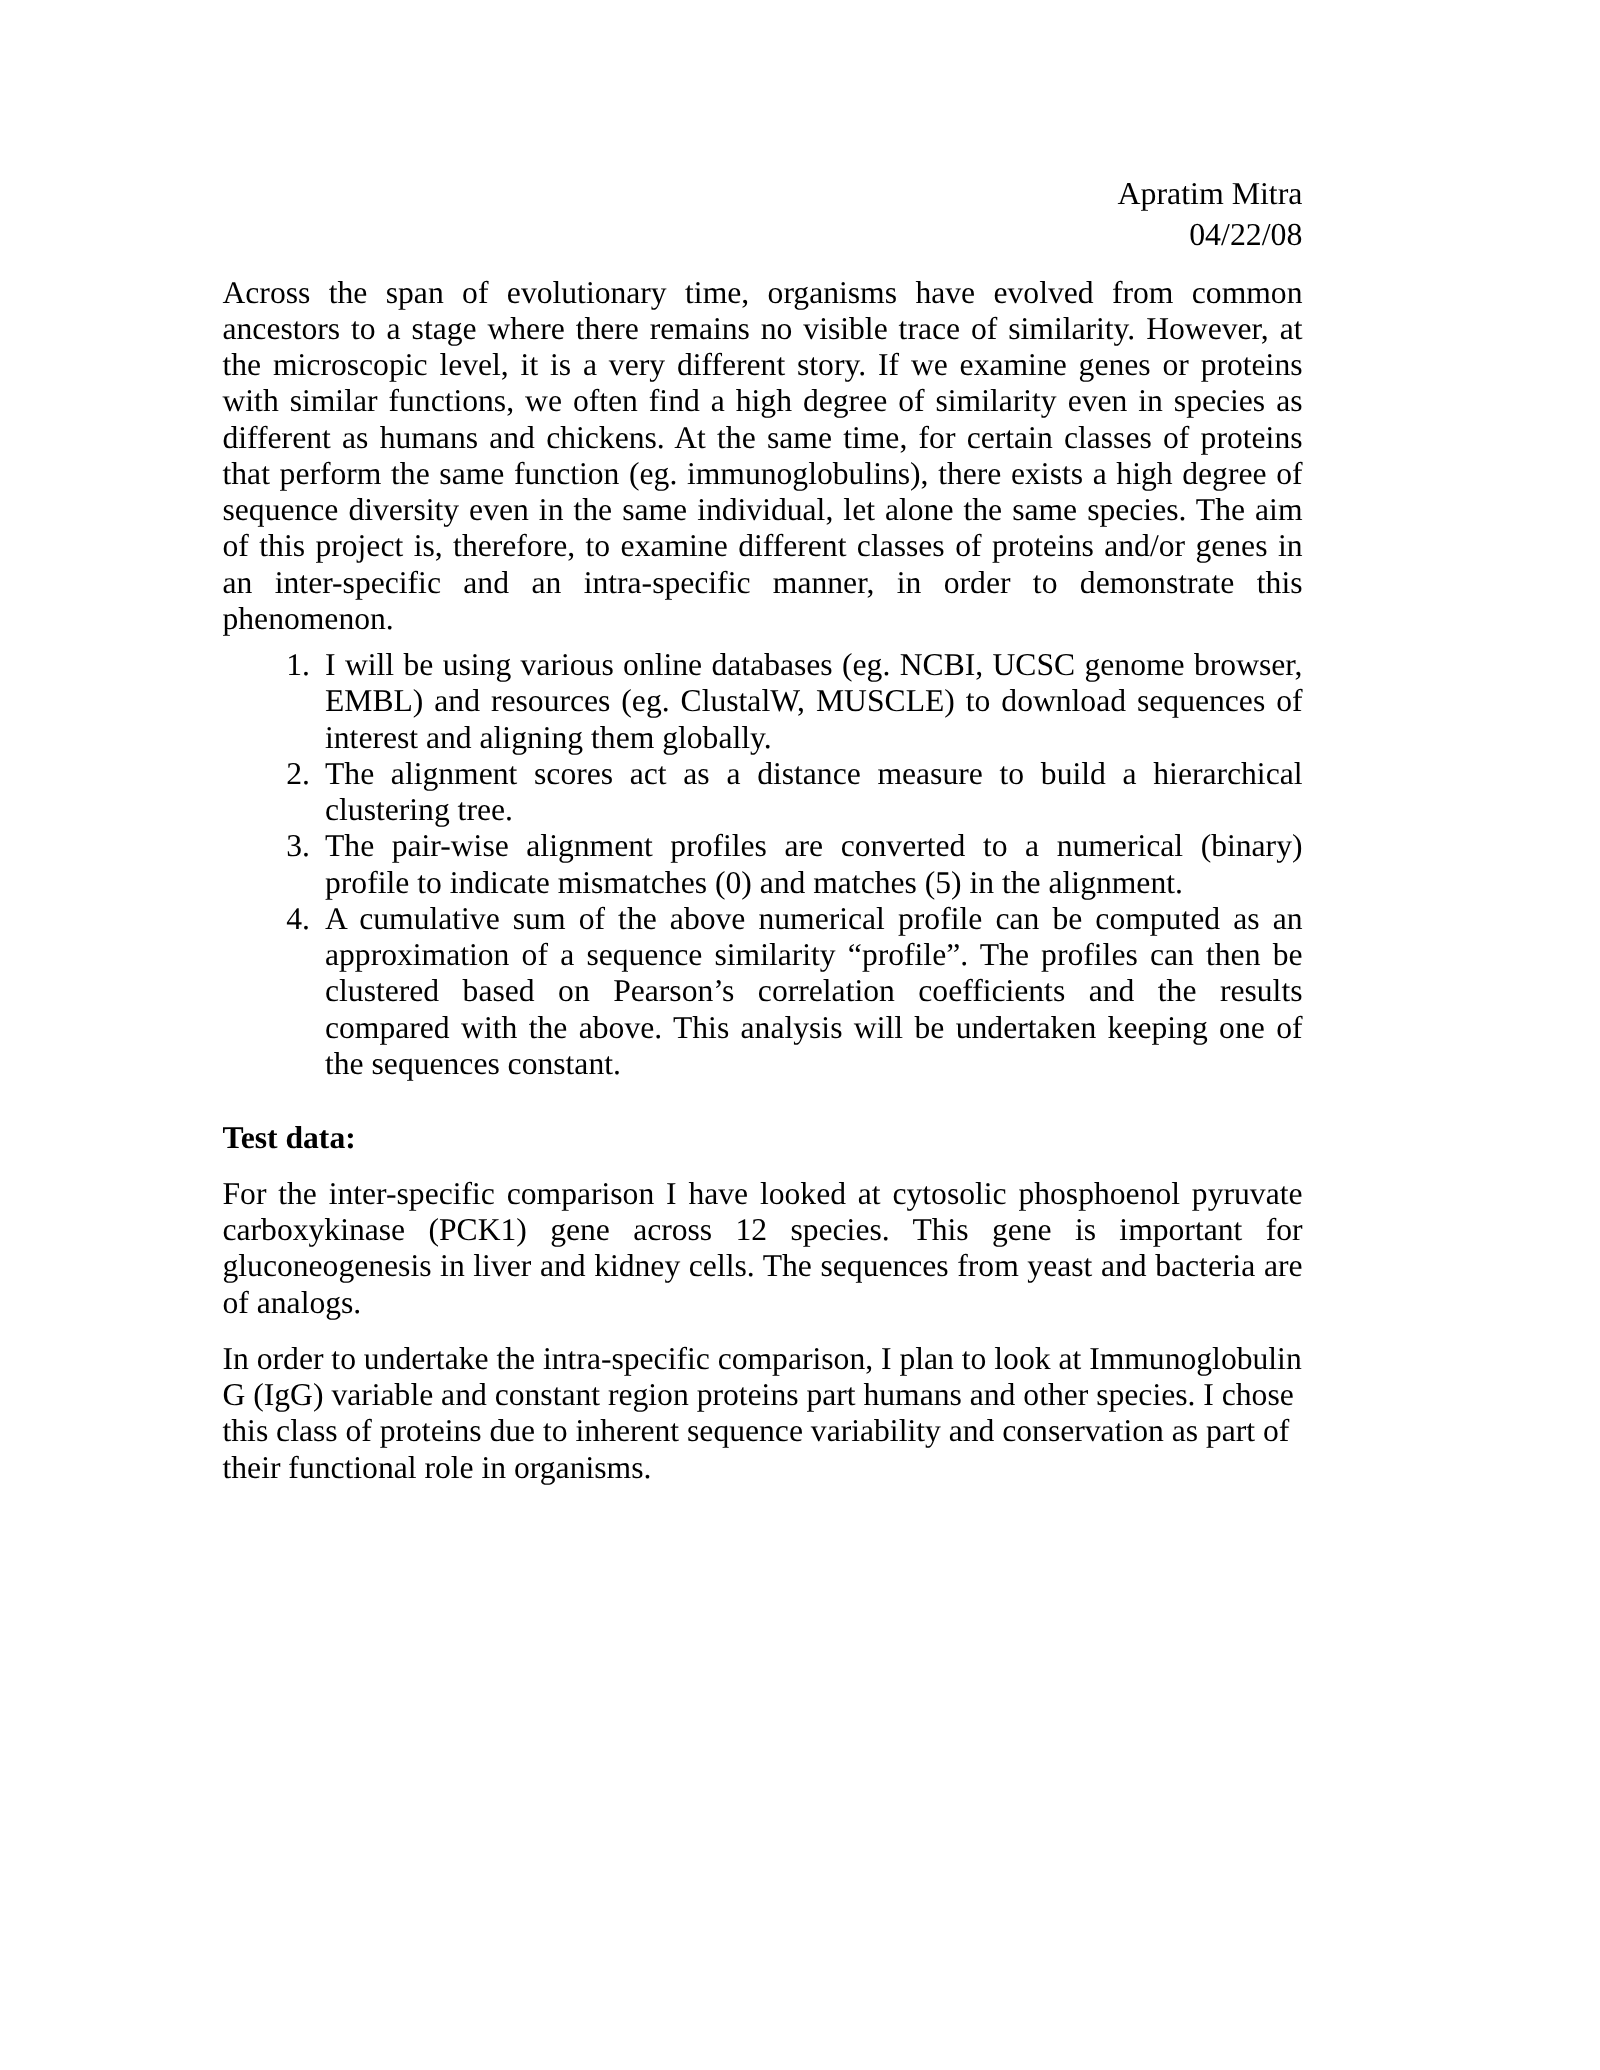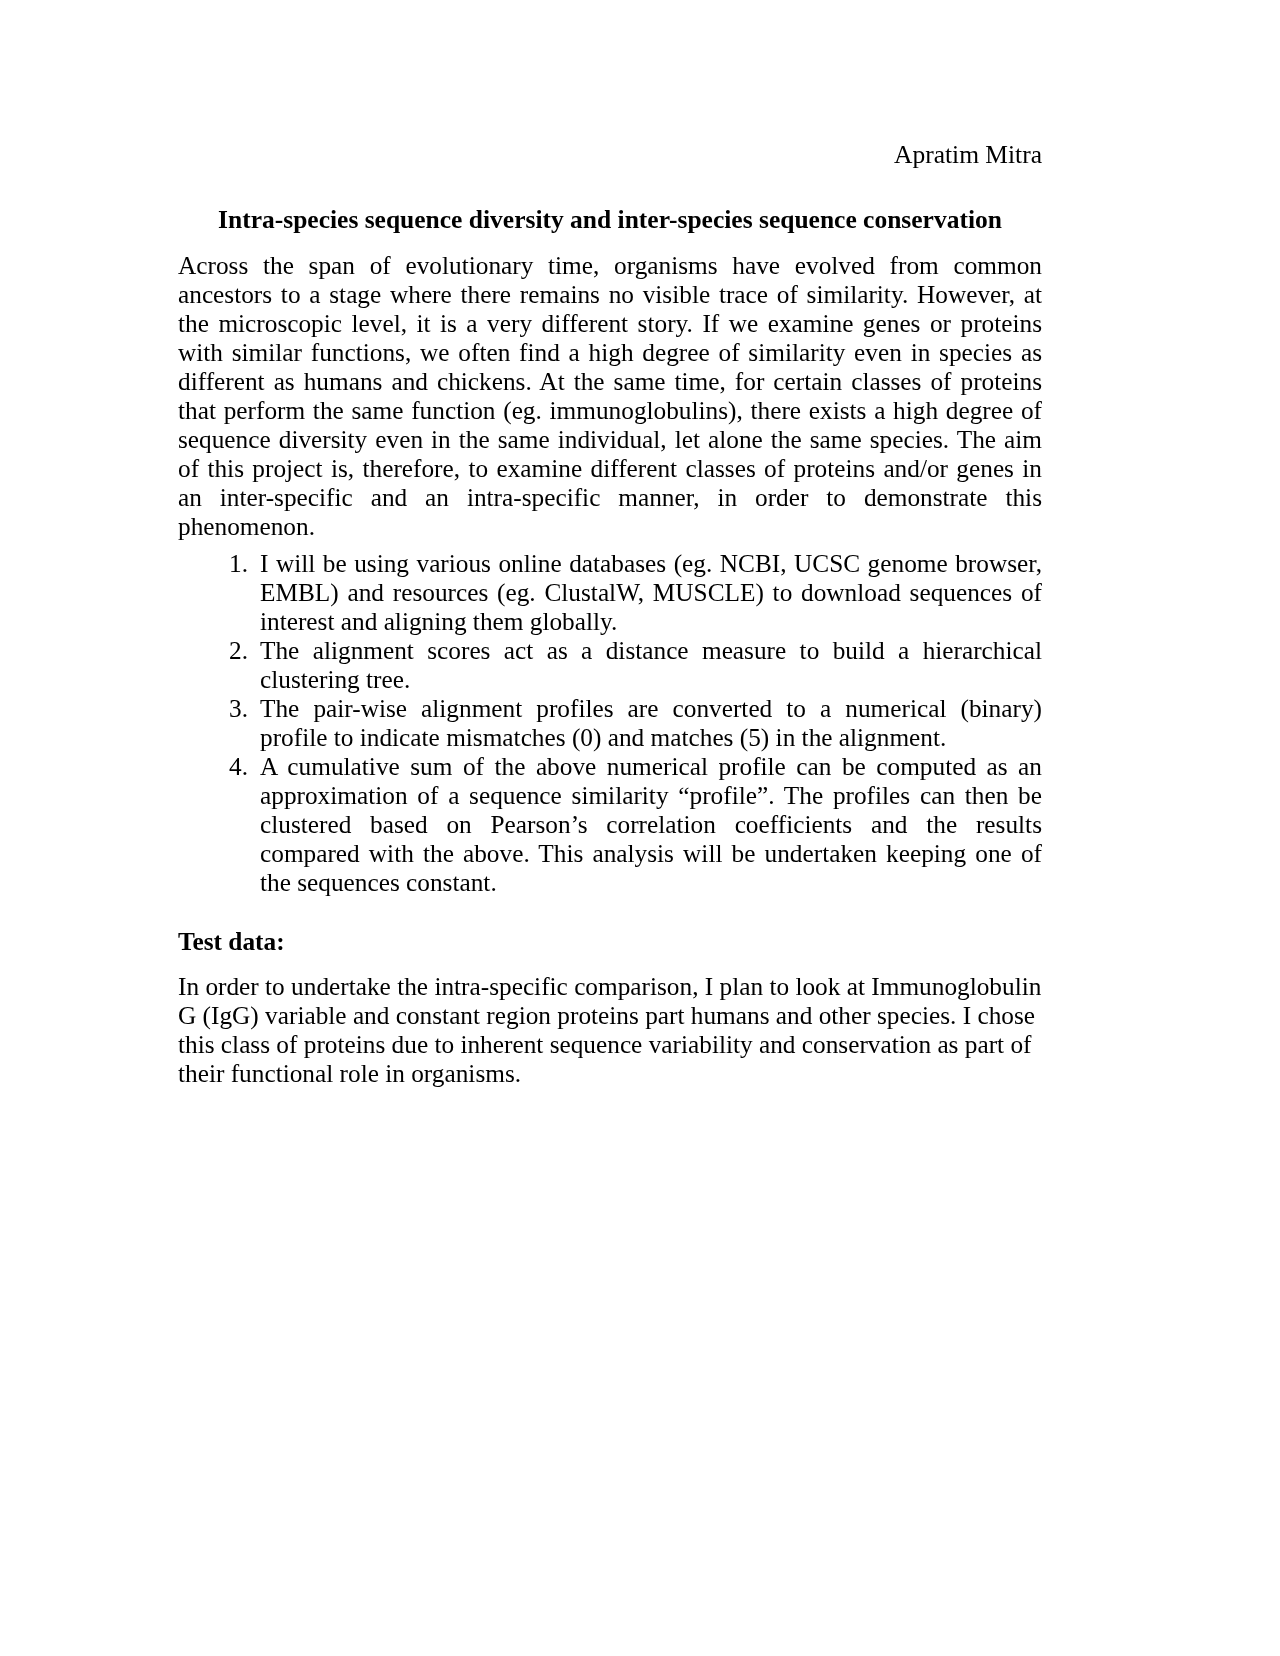--- a/index.html
+++ b/index.html
@@ -83,32 +83,33 @@
     line-height: 29px;
   }
 </style>
 </head>
 <body>
 
 <div class="page">
 
   <div class="header-block">
     <span class="header-line">Apratim Mitra</span>
+    <span class="header-line">04/22/08</span>
   </div>
 
-  <h1 class="doc-title">Intra-species sequence diversity and inter-species sequence conservation</h1>
 
   <p class="body-text">Across the span of evolutionary time, organisms have evolved from common ancestors to a stage where there remains no visible trace of similarity. However, at the microscopic level, it is a very different story. If we examine genes or proteins with similar functions, we often find a high degree of similarity even in species as different as humans and chickens. At the same time, for certain classes of proteins that perform the same function (eg. immunoglobulins), there exists a high degree of sequence diversity even in the same individual, let alone the same species. The aim of this project is, therefore, to examine different classes of proteins and/or genes in an inter-specific and an intra-specific manner, in order to demonstrate this phenomenon.</p>
 
 
   <ol class="methods-list">
     <li>I will be using various online databases (eg. NCBI, UCSC genome browser, EMBL) and resources (eg. ClustalW, MUSCLE) to download sequences of interest and aligning them globally.</li>
     <li>The alignment scores act as a distance measure to build a hierarchical clustering tree.</li>
     <li>The pair-wise alignment profiles are converted to a numerical (binary) profile to indicate mismatches (0) and matches (5) in the alignment.</li>
     <li>A cumulative sum of the above numerical profile can be computed as an approximation of a sequence similarity “profile”. The profiles can then be clustered based on Pearson’s correlation coefficients and the results compared with the above. This analysis will be undertaken keeping one of the sequences constant.</li>
   </ol>
 
   <h2 class="section-heading">Test data:</h2>
 
+  <p class="body-text">For the inter-specific comparison I have looked at cytosolic phosphoenol pyruvate carboxykinase (PCK1) gene across 12 species. This gene is important for gluconeogenesis in liver and kidney cells. The sequences from yeast and bacteria are of analogs.</p>
 
   <p class="body-text ragged">In order to undertake the intra-specific comparison, I plan to look at Immunoglobulin G (IgG) variable and constant region proteins part humans and other species. I chose this class of proteins due to inherent sequence variability and conservation as part of their functional role in organisms.</p>
 
 </div>
 
 </body></html>

